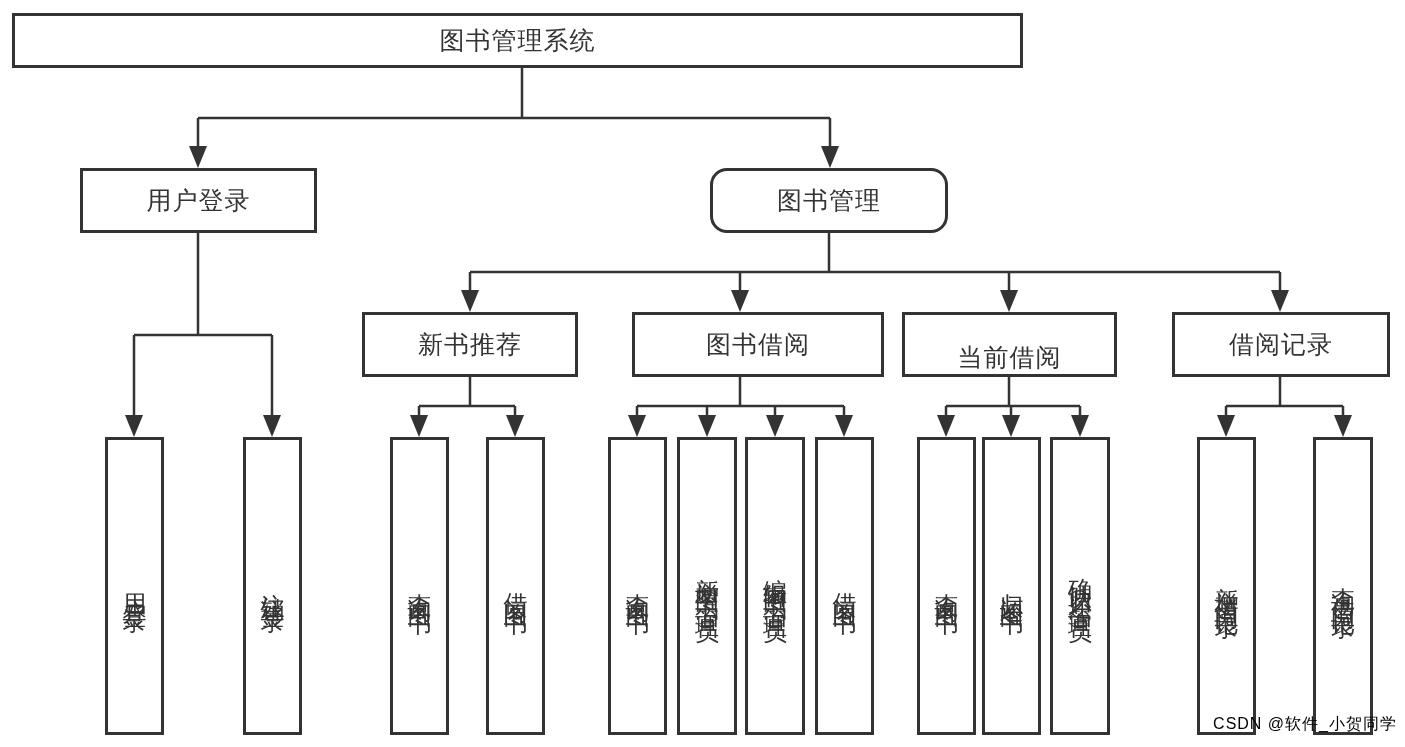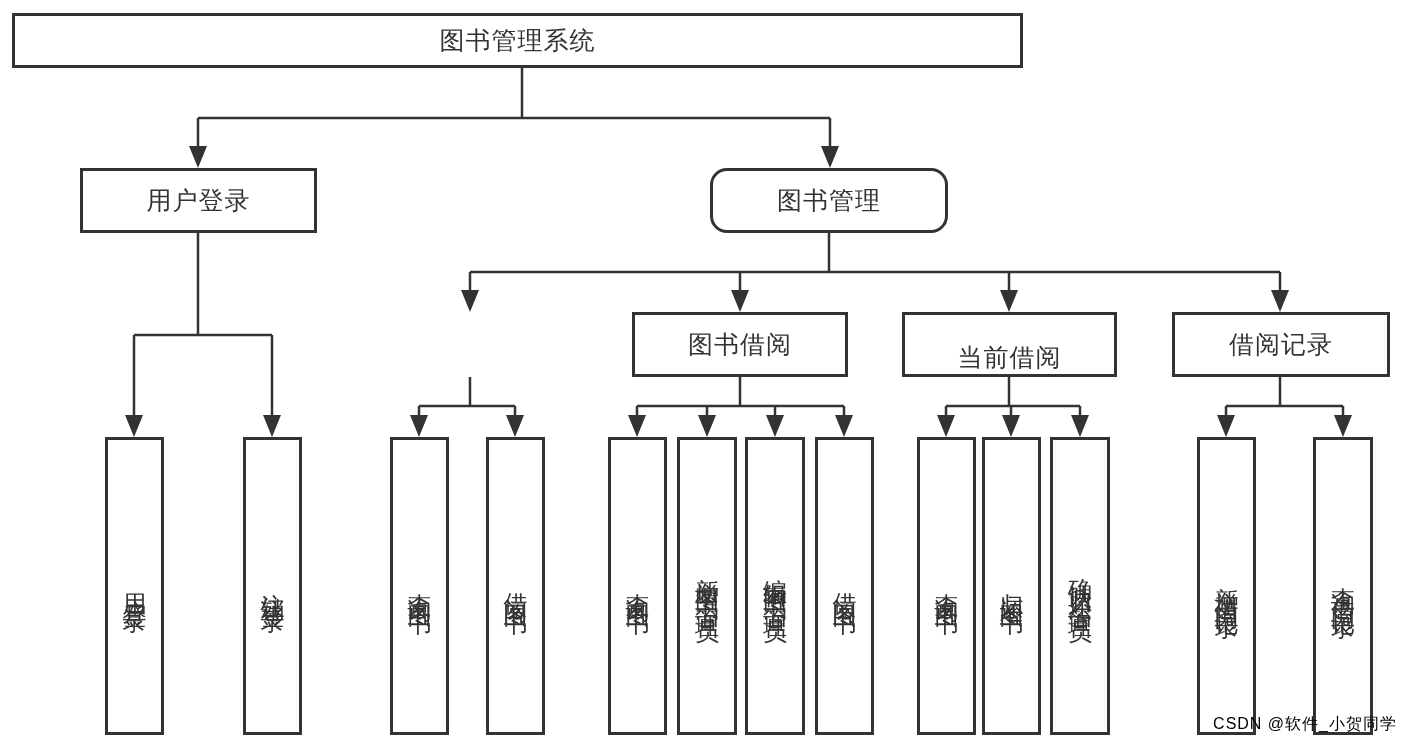--- a/index.html
+++ b/index.html
@@ -132,21 +132,24 @@
     <span>图书管理系统</span>
   </div>
 
   <div class="box hnode" style="left:80px; top:168px; width:237px; height:65px;">
     <span>用户登录</span>
   </div>
   <div class="box hnode" style="left:710px; top:168px; width:238px; height:65px;border-radius:17px;">
     <span>图书管理</span>
   </div>
 
-  <div class="box hnode" style="left:632px; top:312px; width:216px; height:65px;">
+  <div class="box hnode" style="left:362px; top:312px; width:216px; height:65px;">
+    <span>新书推荐</span>
+  </div>
+  <div class="box hnode" style="left:632px; top:312px; width:252px; height:65px;">
     <span>图书借阅</span>
   </div>
   <div class="box hnode" style="left:902px; top:312px; width:215px; height:65px;align-items:flex-end;">
     <span>当前借阅</span>
   </div>
   <div class="box hnode" style="left:1172px; top:312px; width:218px; height:65px;">
     <span>借阅记录</span>
   </div>
 
   <div class="box leaf" style="left:105px; top:437px; width:59px; height:298px;">

